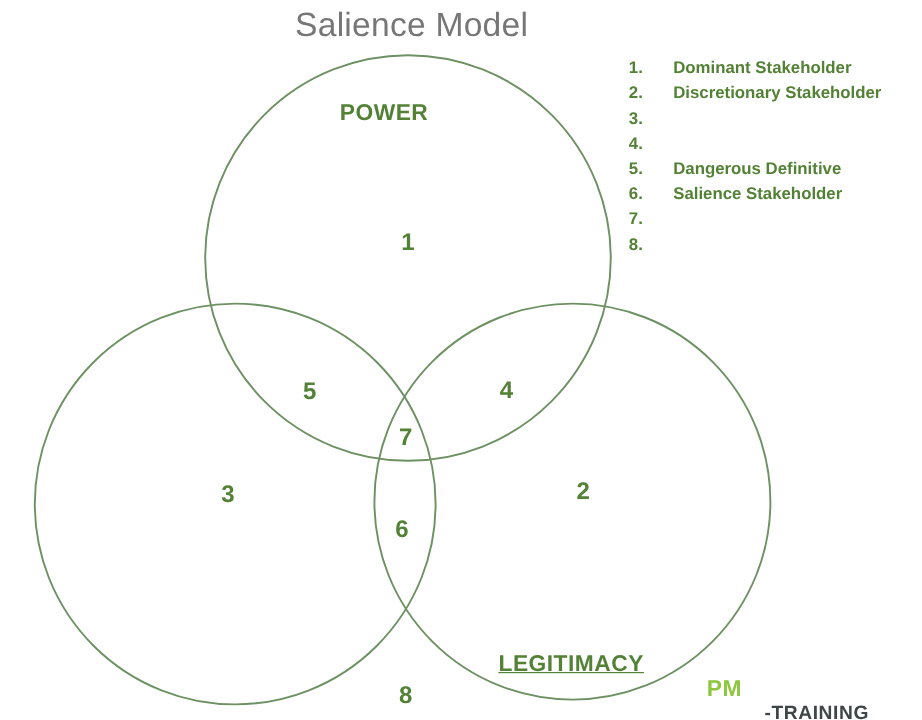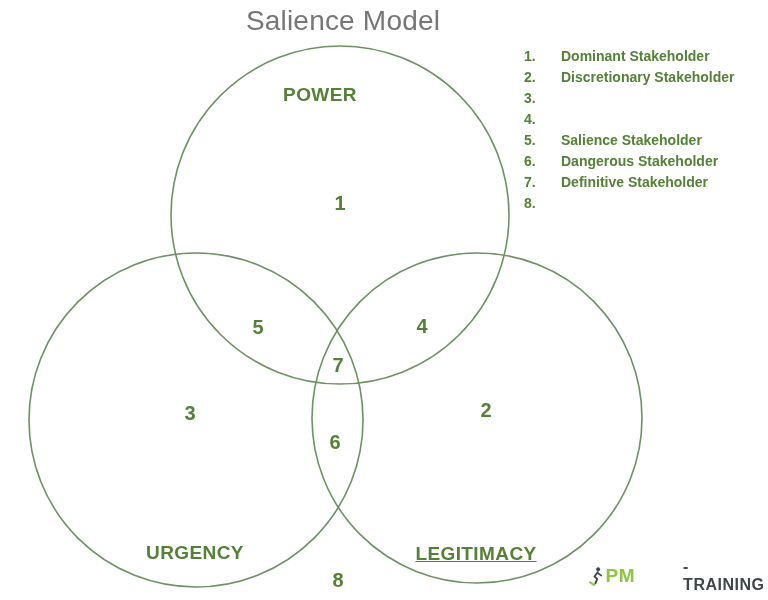--- a/index.html
+++ b/index.html
@@ -58,22 +58,22 @@
     font-size: 14px;
     font-weight: 600;
     color: var(--label-green, #538135);
     white-space: nowrap;
   }
   .legend .lnum { width: 37px; flex: 0 0 37px; }
   .logo {
     position: absolute;
     left: 589px; top: 564px;
     display: flex;
-    align-items: center;
     height: 24px;
+    flex-direction: column;
   }
   .logo-icon { margin-right: 2px; }
   .logo-pm {
     font-size: 19px; font-weight: 700;
     letter-spacing: 0.5px;
     color: var(--logo-green, #8dc63f);
   }
   .logo-training {
     font-size: 16px; font-weight: 700;
     letter-spacing: 0.5px;
@@ -88,21 +88,20 @@
 
   <svg class="venn-svg" width="768" height="600" viewBox="0 0 768 600">
     <circle cx="340" cy="215" r="169"></circle>
     <circle cx="196" cy="420" r="167"></circle>
     <circle cx="477" cy="418" r="165"></circle>
   </svg>
 
   <div class="page-title">Salience Model</div>
 
   <div class="circle-label" style="left: 320px; top: 95px;">POWER</div>
-  <div class="circle-label" style="left: 195px; top: 553px;">URGENCY</div>
   <div class="circle-label" style="left: 476px; top: 554px; text-decoration: underline;">LEGITIMACY</div>
 
   <div class="region-num" style="left: 340px; top: 203px;">1</div>
   <div class="region-num" style="left: 486px; top: 410px;">2</div>
   <div class="region-num" style="left: 190px; top: 413px;">3</div>
   <div class="region-num" style="left: 422px; top: 326px;">4</div>
   <div class="region-num" style="left: 258px; top: 327px;">5</div>
   <div class="region-num" style="left: 335px; top: 442px;">6</div>
   <div class="region-num" style="left: 338px; top: 365px;">7</div>
   <div class="region-num" style="left: 338px; top: 580px;">8</div>
@@ -117,29 +116,28 @@
       <span class="llbl">Discretionary Stakeholder</span>
     </li>
     <li>
       <span class="lnum">3.</span>
     </li>
     <li>
       <span class="lnum">4.</span>
     </li>
     <li>
       <span class="lnum">5.</span>
+      <span class="llbl">Dangerous Definitive</span>
+    </li>
+    <li>
+      <span class="lnum">6.</span>
       <span class="llbl">Salience Stakeholder</span>
     </li>
     <li>
-      <span class="lnum">6.</span>
-      <span class="llbl">Dangerous Stakeholder</span>
-    </li>
-    <li>
       <span class="lnum">7.</span>
-      <span class="llbl">Definitive Stakeholder</span>
     </li>
     <li>
       <span class="lnum">8.</span>
     </li>
   </ol>
 
   <div class="logo">
     <svg class="logo-icon" width="15" height="20" viewBox="0 0 15 20">
       <circle cx="9.4" cy="3" r="2" fill="#3f4648"></circle>
       <path d="M9 6 L5.6 10.5 L8.4 13 L6.6 17.5" fill="none" stroke="#3f4648" stroke-width="1.9" stroke-linecap="round" stroke-linejoin="round"></path>

